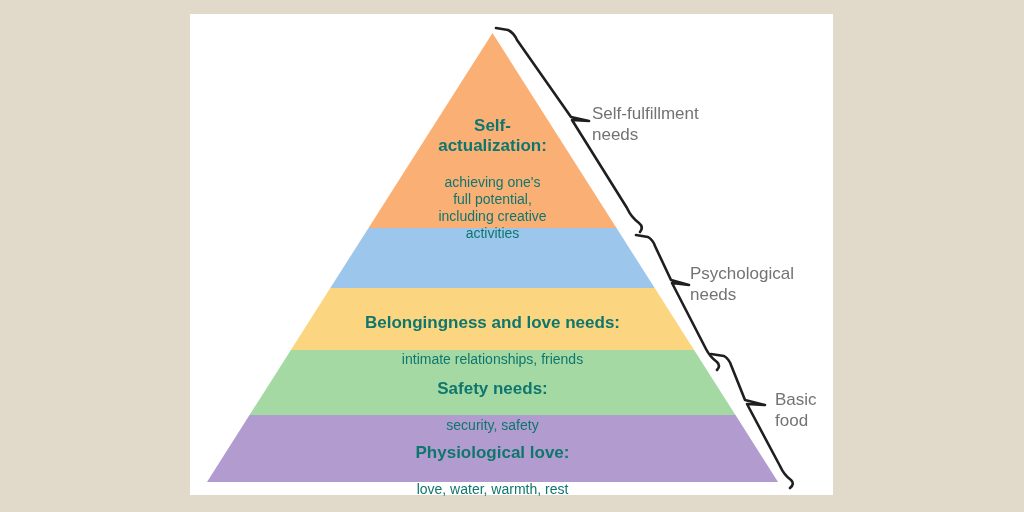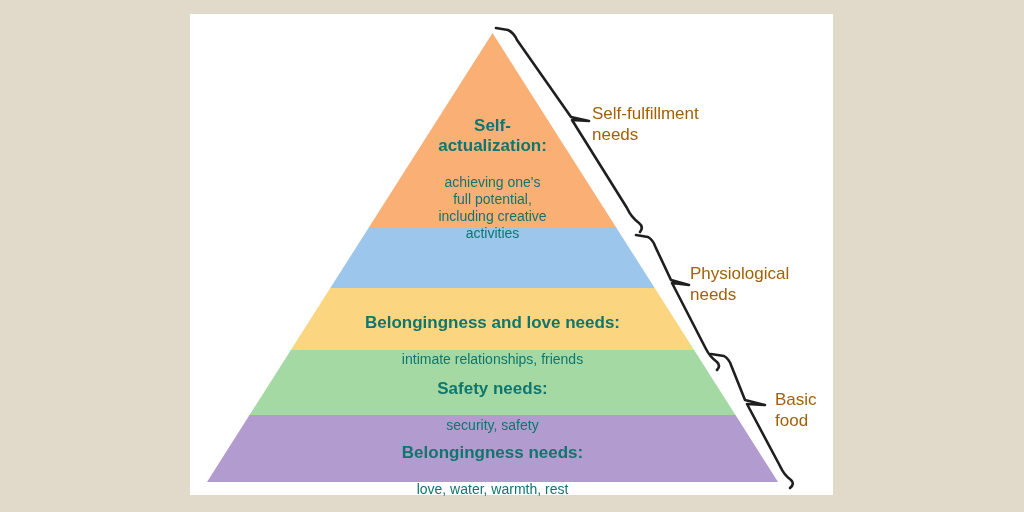--- a/index.html
+++ b/index.html
@@ -44,21 +44,21 @@
   }
   .band-desc {
     font-size: 14px;
     line-height: 17px;
     white-space: pre-line;
   }
   .group-label {
     position: absolute;
     font-size: 17px;
     line-height: 21px;
-    color: #a16207;
+    color: #737373;
     white-space: pre-line;
     pointer-events: none;
   }
   #label-self-fulfillment { left: 402px; top: 89px; }
   #label-psychological    { left: 500px; top: 249px; }
   #label-basic            { left: 585px; top: 375px; }
 </style>
 </head>
 <body>
 
@@ -90,25 +90,25 @@
     </div>
     <div class="band-text" style="top:281px">
       <div class="band-title">Belongingness and love needs:</div>
       <div class="band-desc">intimate relationships, friends</div>
     </div>
     <div class="band-text" style="top:347px">
       <div class="band-title">Safety needs:</div>
       <div class="band-desc">security, safety</div>
     </div>
     <div class="band-text" style="top:411px">
-      <div class="band-title">Belongingness needs:</div>
+      <div class="band-title">Physiological love:</div>
       <div class="band-desc">love, water, warmth, rest</div>
     </div>
 
     <div class="group-label" id="label-self-fulfillment">Self-fulfillment
 needs</div>
-    <div class="group-label" id="label-psychological">Physiological
+    <div class="group-label" id="label-psychological">Psychological
 needs</div>
     <div class="group-label" id="label-basic">Basic
 food</div>
 
   </div>
 </div>
 
 </body></html>

